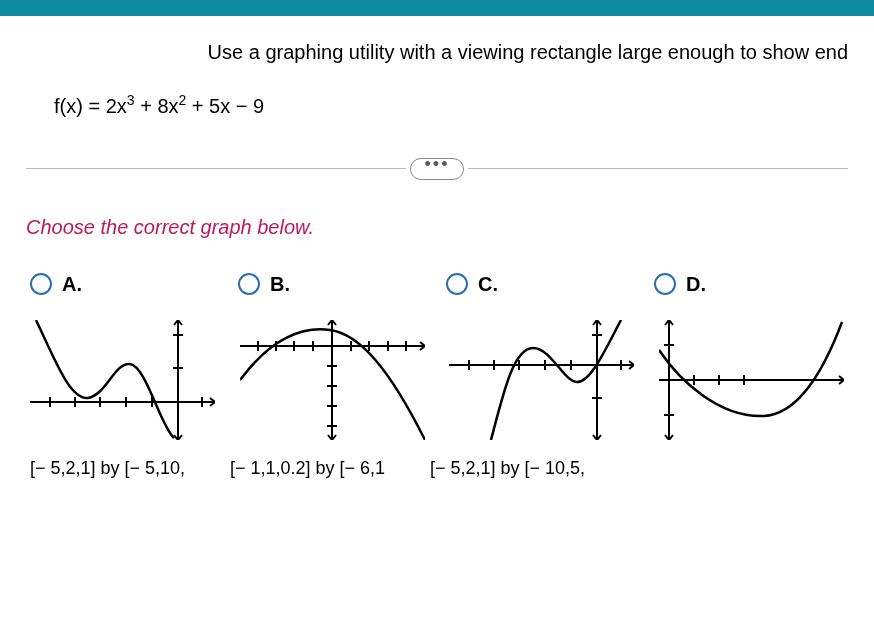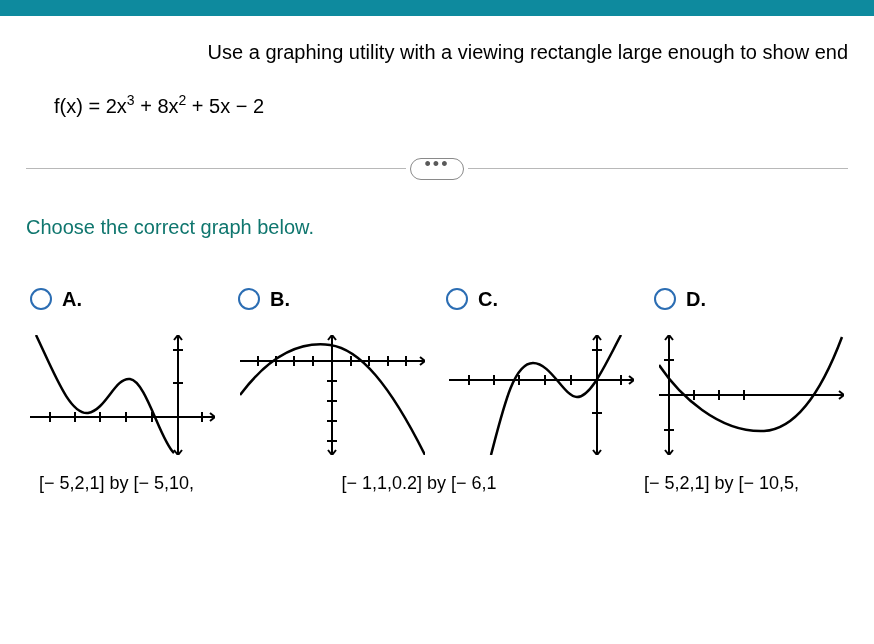--- a/index.html
+++ b/index.html
@@ -60,22 +60,23 @@
     .dots-pill span {
       color: #5a5a5a;
       font-size: 18px;
       letter-spacing: 2px;
       line-height: 8px;
       display: inline-block;
       transform: translateY(-4px);
     }
     .prompt {
       font-size: 20px;
-      color: #0f766e;
-      margin-bottom: 49px;
+      color: #be185d;
+      margin-bottom: 34px;
+      font-style: italic;
     }
     .options-row {
       display: flex;
       justify-content: space-between;
       padding: 0 4px;
       margin-bottom: 24px;
     }
     .option {
       display: flex;
       align-items: center;
@@ -101,44 +102,43 @@
       padding: 0 4px;
       margin-bottom: 18px;
     }
     .graph-box {
       width: 185px;
       height: 120px;
       position: relative;
     }
     .captions-row {
       display: flex;
-      justify-content: space-between;
+      justify-content: flex-start;
       padding: 0 4px;
-      margin-left: 9px;
     }
     .caption {
       width: 200px;
       font-size: 18px;
       color: #000;
       white-space: nowrap;
     }
   </style>
 </head>
 <body>
 
 <div class="top-bar"></div>
 
 <div class="content">
 
   <div class="question-text">
     <span>Use a graphing utility with a viewing rectangle large enough to show end</span><br>
   </div>
 
   <div class="equation">
-    <span>f(x) = 2x</span><sup>3</sup><span> + 8x</span><sup>2</sup><span> + 5x − 2</span>
+    <span>f(x) = 2x</span><sup>3</sup><span> + 8x</span><sup>2</sup><span> + 5x − 9</span>
   </div>
 
   <div class="divider-row">
     <div class="divider-line"></div>
     <div class="dots-pill">
       <span>•••</span>
     </div>
     <div class="divider-line"></div>
   </div>
 

